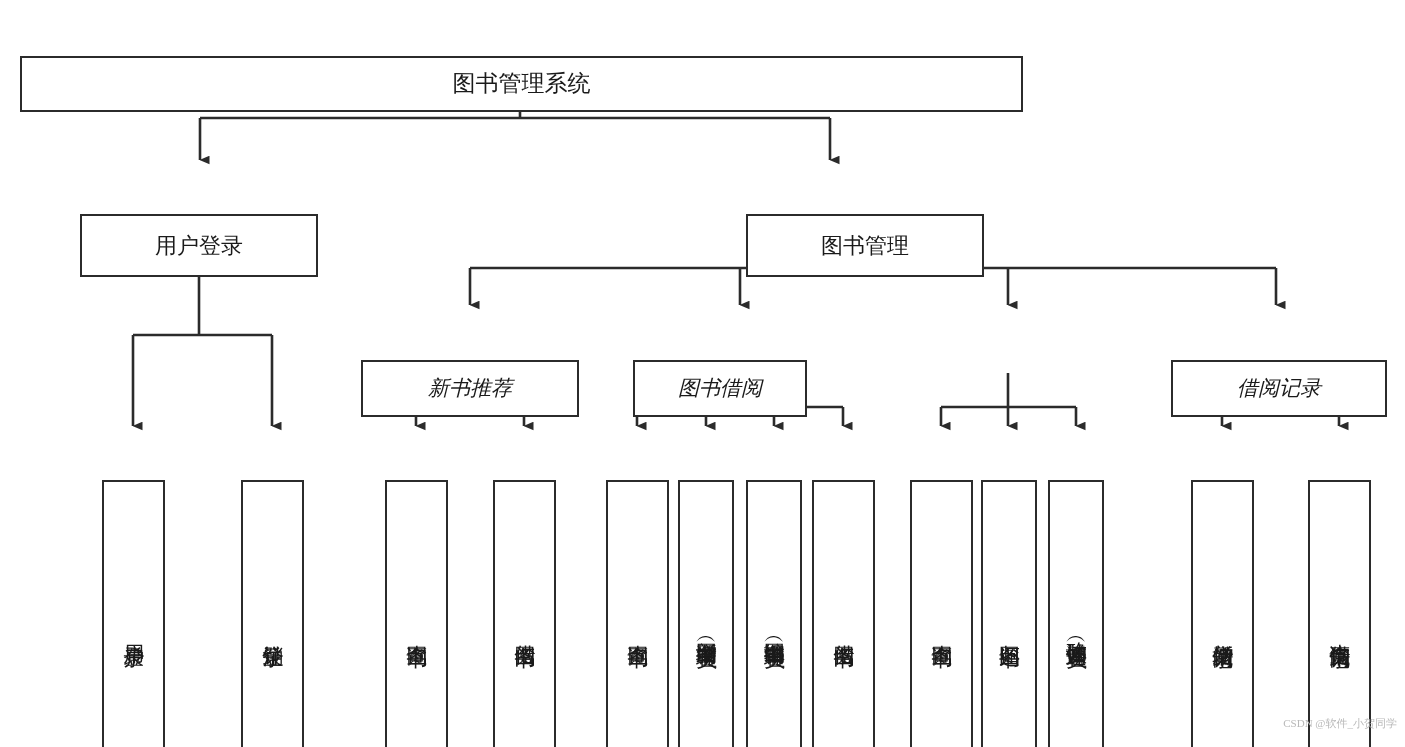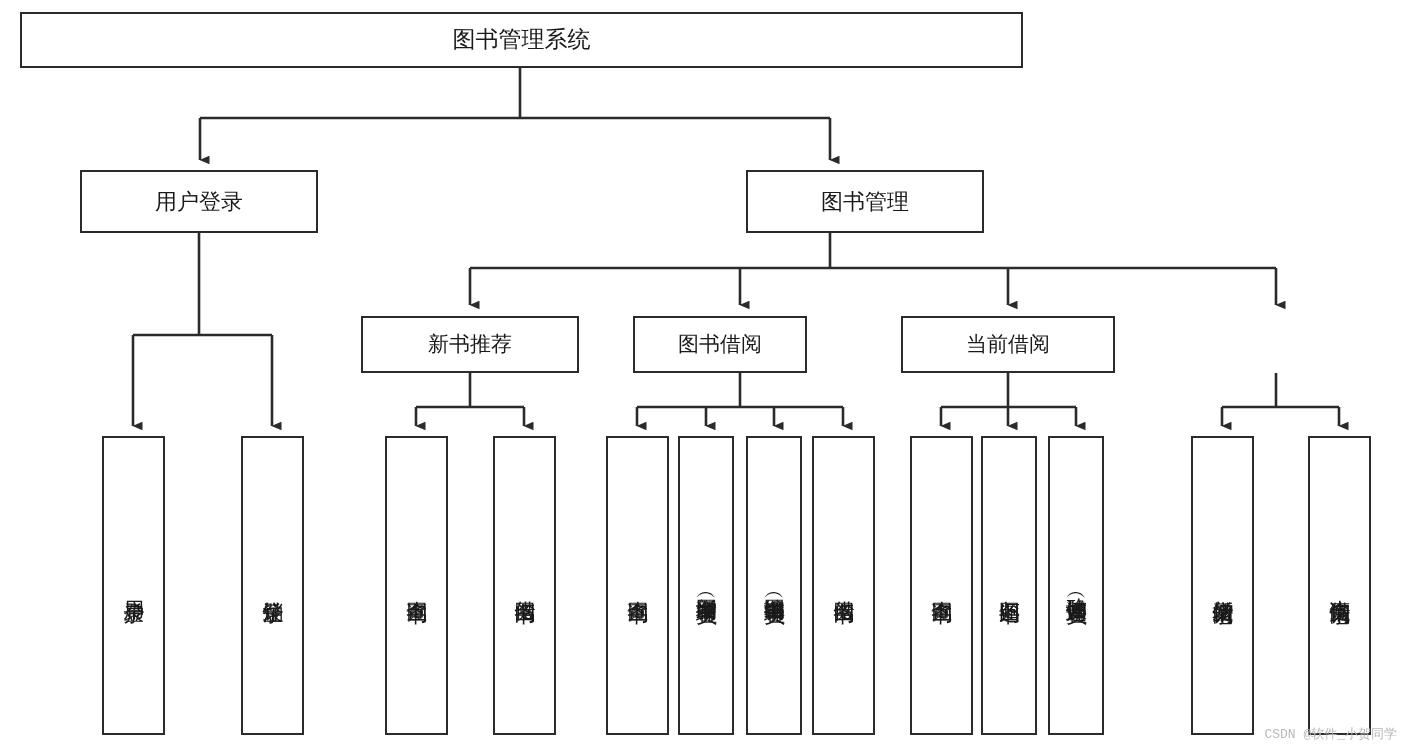--- a/index.html
+++ b/index.html
@@ -30,29 +30,31 @@
   .node {
     position: absolute;
     box-sizing: border-box;
     background: #ffffff;
     border: 2px solid #2b2b2b;
     display: flex;
     align-items: center;
     justify-content: center;
     text-align: right;
     line-height: 1.18;
+    margin-top: 44px;
   }
   .node.root {
     font-size: 23px;
   }
   .node.l1 {
     font-size: 22px;
   }
   .node.l2 {
     font-size: 21px;
+    font-style: italic;
   }
   .node.leaf {
     font-size: 21px;
     writing-mode: vertical-rl;
     text-orientation: upright;
     letter-spacing: 1px;
     padding: 6px 0;
     align-items: center;
     justify-content: center;
   }
@@ -60,24 +62,24 @@
     display: block;
     white-space: pre-wrap;
   }
   .node.leaf .node-label {
     writing-mode: vertical-rl;
     text-orientation: upright;
   }
   #watermark {
     position: absolute;
     right: 8px;
-    bottom: 4px;
-    font-size: 13px;
+    bottom: 16px;
+    font-size: 11px;
     color: #b9b9b9;
-    font-family: Liberation Mono, monospace;
+    font-family: Liberation Serif, serif;
     white-space: nowrap;
     user-select: none;
   }
 </style>
 </head>
 <body>
 
 <div id="canvas">
 
   <svg class="edges" viewBox="0 0 1405 747" xmlns="http://www.w3.org/2000/svg">
@@ -144,24 +146,24 @@
   </div>
 
   <div class="node l2" style="left:361px; top:316px; width:218px; height:57px;">
     <span class="node-label">新书推荐</span>
   </div>
 
   <div class="node l2" style="left:633px; top:316px; width:174px; height:57px;">
     <span class="node-label">图书借阅</span>
   </div>
 
-  <div class="node l2" style="left:901px; top:316px; width:214px; height:57px;">
-    <span class="node-label">当前借阅</span>
-  </div>
-
+
+  <div class="node l2" style="left:1171px; top:316px; width:216px; height:57px;">
+    <span class="node-label">借阅记录</span>
+  </div>
 
   <div class="node leaf" style="left:102px; top:436px; width:63px; height:299px;">
     <span class="node-label">用户登录</span>
   </div>
 
   <div class="node leaf" style="left:241px; top:436px; width:63px; height:299px;">
     <span class="node-label">注销登录</span>
   </div>
 
   <div class="node leaf" style="left:385px; top:436px; width:63px; height:299px;">

